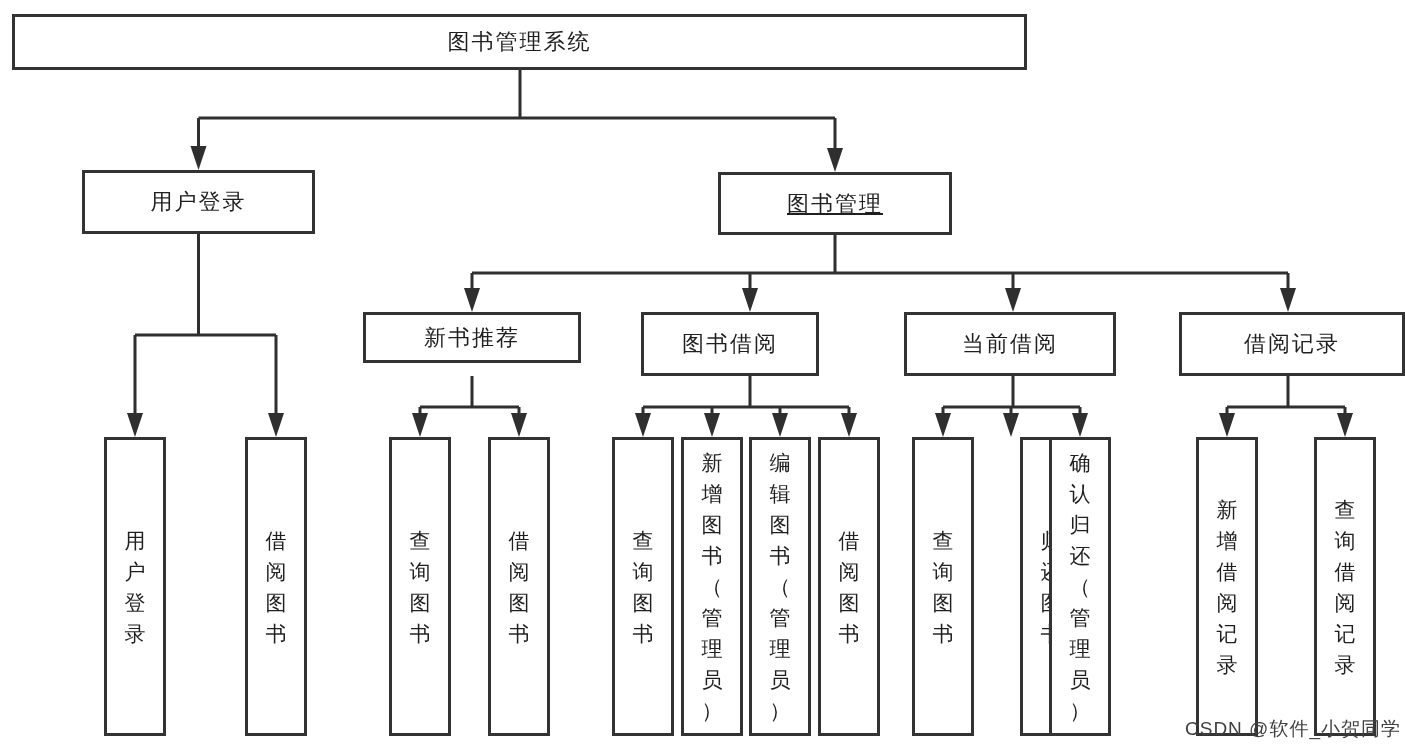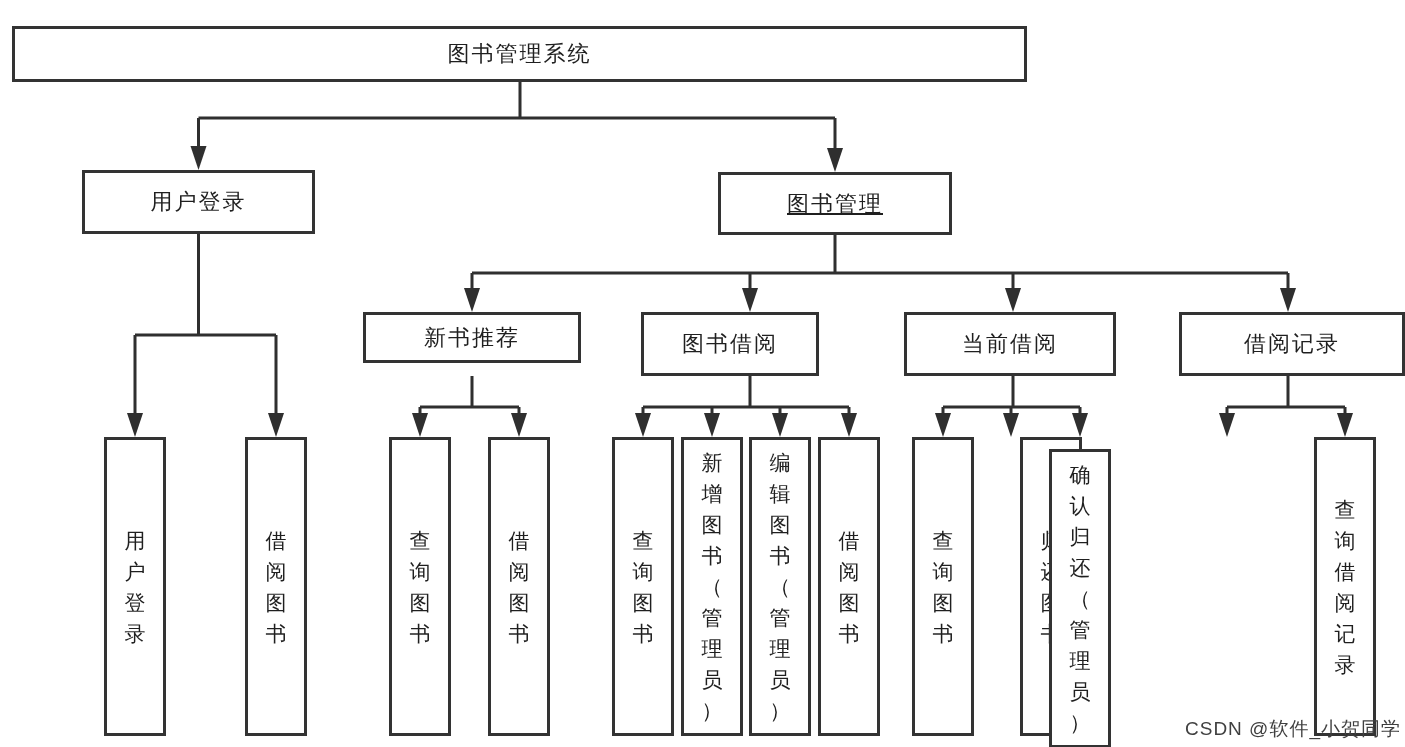--- a/index.html
+++ b/index.html
@@ -97,21 +97,21 @@
       <polygon points="772,413 788,413 780,437"></polygon>
       <polygon points="841,413 857,413 849,437"></polygon>
       <polygon points="935,413 951,413 943,437"></polygon>
       <polygon points="1003,413 1019,413 1011,437"></polygon>
       <polygon points="1072,413 1088,413 1080,437"></polygon>
       <polygon points="1219,413 1235,413 1227,437"></polygon>
       <polygon points="1337,413 1353,413 1345,437"></polygon>
     </g>
   </svg>
 
-  <div class="node" style="left:12px; top:14px; width:1015px; height:56px;margin-top:12px;">
+  <div class="node" style="left:12px; top:14px; width:1015px; height:56px;">
     <span class="hlabel">图书管理系统</span>
   </div>
 
   <div class="node" style="left:82px; top:170px; width:233px; height:64px;">
     <span class="hlabel">用户登录</span>
   </div>
   <div class="node" style="left:718px; top:172px; width:234px; height:63px;text-decoration:underline;">
     <span class="hlabel">图书管理</span>
   </div>
 
@@ -151,22 +151,25 @@
   </div>
   <div class="node vleaf" style="left:818px; top:437px;">
     <span class="vtext">借阅图书</span>
   </div>
   <div class="node vleaf" style="left:912px; top:437px;">
     <span class="vtext">查询图书</span>
   </div>
   <div class="node vleaf" style="left:980px; top:437px;margin-left:40px;">
     <span class="vtext">归还图书</span>
   </div>
-  <div class="node vleaf" style="left:1049px; top:437px;margin-top:12px;">
+  <div class="node vleaf" style="left:1049px; top:437px;">
     <span class="vtext">确认归还（管理员）</span>
+  </div>
+  <div class="node vleaf" style="left:1196px; top:437px;">
+    <span class="vtext">新增借阅记录</span>
   </div>
   <div class="node vleaf" style="left:1314px; top:437px;">
     <span class="vtext">查询借阅记录</span>
   </div>
 
   <div class="watermark">CSDN @软件_小贺同学</div>
 
 </div>
 
 </body></html>

